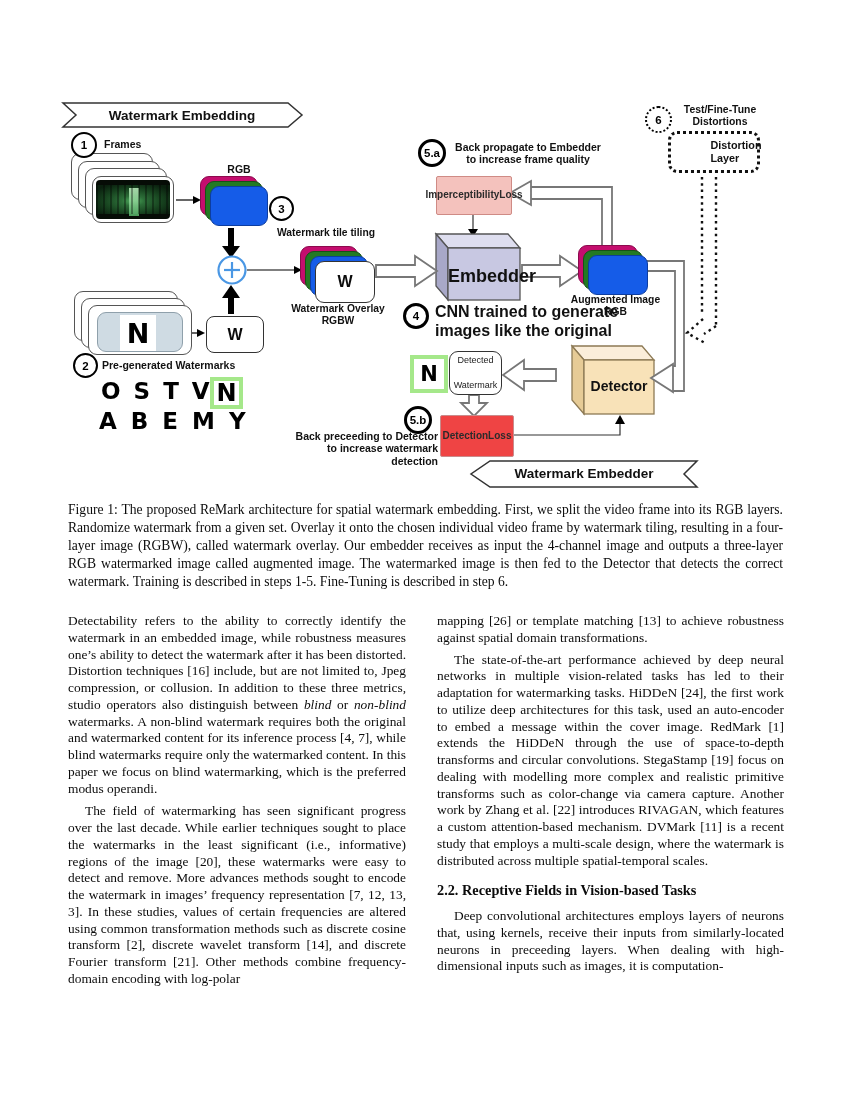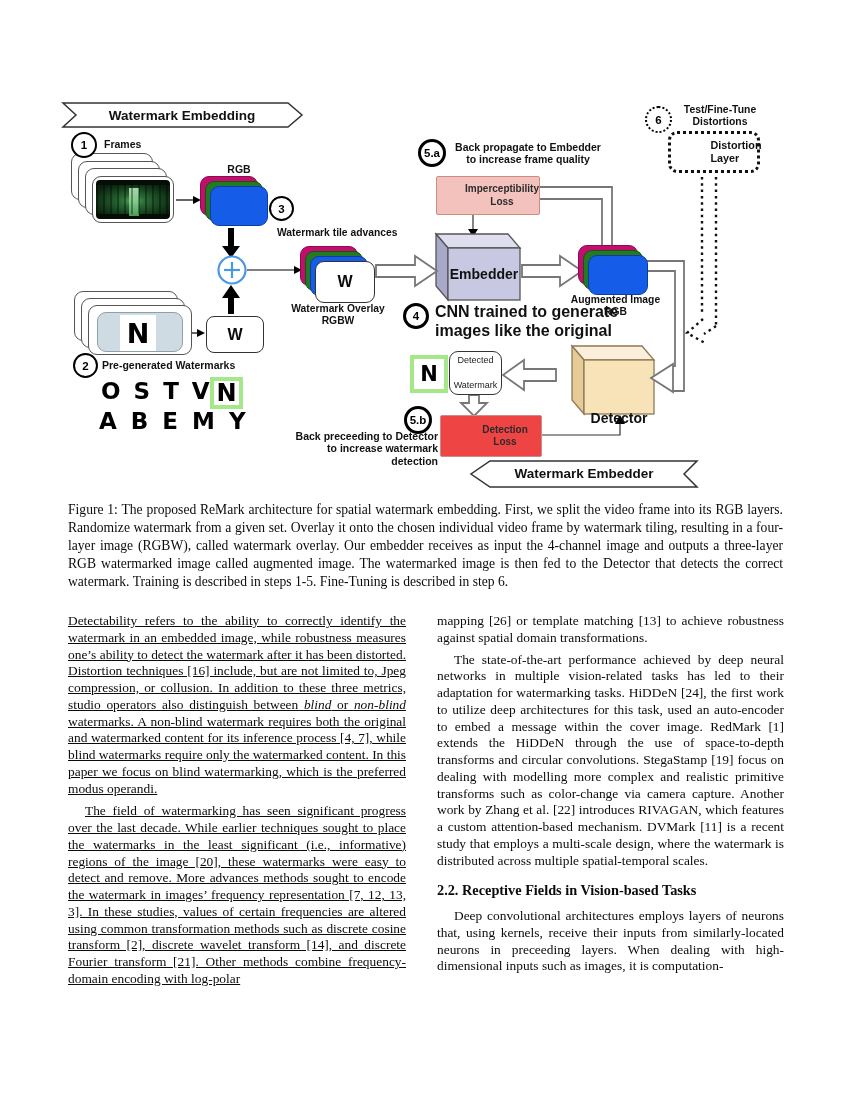--- a/index.html
+++ b/index.html
@@ -12,23 +12,23 @@
         display:flex;align-items:center;justify-content:center;
         font-family:"Liberation Sans",sans-serif;font-weight:bold;font-size:11.5px;
         box-sizing:border-box;z-index:4;color:#000;}
   .lbl{position:absolute;font-family:"Liberation Sans",sans-serif;font-weight:bold;
        color:#111;z-index:4;line-height:1.18;}
   .pxl{font-family:"DejaVu Sans",sans-serif;font-weight:900;font-size:23px;line-height:1;color:#000;}
   .lrow{position:absolute;display:flex;align-items:center;z-index:3;}
   .wbox{position:absolute;background:#fff;border:1.6px solid #333;border-radius:8px;
         display:flex;align-items:center;justify-content:center;z-index:3;
         font-family:"Liberation Sans",sans-serif;font-weight:bold;font-size:16px;}
-  .pinkbox{position:absolute;border-radius:2px;z-index:3;display:flex;flex-direction:column;
+  .pinkbox{position:absolute;border-radius:2px;z-index:3;display:flex;
         align-items:center;justify-content:center;font-family:"Liberation Sans",sans-serif;
-        font-weight:bold;font-size:10px;color:#2b2b2b;text-align:center;line-height:1.25;padding-left:28px;}
+        font-weight:bold;font-size:10px;color:#2b2b2b;text-align:center;line-height:1.25;}
   .caption{position:absolute;left:68px;top:501px;width:715px;text-align:justify;
         font-size:13.6px;line-height:18.1px;z-index:2;}
   .bodycol{position:absolute;text-align:justify;font-size:13.4px;line-height:16.75px;z-index:2;}
   .bodycol p{margin:0;}
   .bodycol p + p{margin-top:5px;}
   .pind{text-indent:17px;}
   .sechead{font-weight:bold;font-size:14.3px;margin:13px 0 9px 0;text-align:left;}
   .nglyph{font-family:"DejaVu Sans",sans-serif;font-weight:900;color:#000;}
 </style>
 </head>
@@ -160,21 +160,21 @@
   </div>
   <div class="lrow" style="left:99px;top:410px;gap:14px;">
     <span class="pxl">A</span>
     <span class="pxl">B</span>
     <span class="pxl">E</span>
     <span class="pxl">M</span>
     <span class="pxl">Y</span>
   </div>
 
   <div class="circ" style="left:269px;top:196px;width:25px;height:25px;">3</div>
-  <div class="lbl" style="left:277px;top:227px;font-size:10.3px;">Watermark tile advances</div>
+  <div class="lbl" style="left:277px;top:227px;font-size:10.3px;">Watermark tile tiling</div>
   <div class="card" style="left:300px;top:246px;width:58px;height:40px;background:#C40E6E;border:1px solid #8c0a4e;"></div>
   <div class="card" style="left:305px;top:251px;width:58px;height:40px;background:#237A23;border:1px solid #175117;"></div>
   <div class="card" style="left:310px;top:256px;width:58px;height:40px;background:#155CE8;border:1px solid #0d3da0;"></div>
   <div class="wbox" style="left:315px;top:261px;width:58px;height:40px;border-radius:9px;">
     <span>W</span>
   </div>
   <div class="lbl" style="left:283px;top:303px;width:110px;text-align:center;font-size:10.3px;">
     <div>Watermark Overlay</div>
     <div>RGBW</div>
   </div>
@@ -182,21 +182,21 @@
   <div class="circ" style="left:418px;top:139px;width:28px;height:28px;border-width:3.2px;">5.a</div>
   <div class="lbl" style="left:449px;top:141px;width:158px;text-align:center;font-size:10.5px;">
     <div>Back propagate to Embedder</div>
     <div>to increase frame quality</div>
   </div>
   <div class="pinkbox" style="left:436px;top:176px;width:74px;height:37px;background:#F4C2BD;border:1.4px solid #cf8b85;">
     <div>Imperceptibility</div>
     <div>Loss</div>
   </div>
 
-  <div class="lbl" style="left:448px;top:266px;width:72px;text-align:center;font-size:14px;">Embedder</div>
+  <div class="lbl" style="left:448px;top:266px;width:72px;text-align:center;font-size:18px;">Embedder</div>
   <div class="circ" style="left:403px;top:303px;width:26px;height:26px;border-width:3px;">4</div>
   <div class="lbl" style="left:435px;top:303px;font-size:16px;">
     <div>CNN trained to generate</div>
     <div>images like the original</div>
   </div>
 
   <div class="card" style="left:578px;top:245px;width:60px;height:40px;background:#C40E6E;border:1px solid #8c0a4e;"></div>
   <div class="card" style="left:583px;top:250px;width:60px;height:40px;background:#237A23;border:1px solid #175117;"></div>
   <div class="card" style="left:588px;top:255px;width:60px;height:40px;background:#155CE8;border:1px solid #0d3da0;"></div>
   <div class="lbl" style="left:563px;top:294px;width:105px;text-align:center;font-size:10.3px;">
@@ -206,21 +206,21 @@
 
   <div class="circ" style="left:645px;top:106px;width:27px;height:27px;border:2.6px dotted #000;">6</div>
   <div class="lbl" style="left:677px;top:104px;width:86px;text-align:center;font-size:10.4px;">
     <div>Test/Fine-Tune</div>
     <div>Distortions</div>
   </div>
   <div class="abs" style="left:668px;top:131px;width:92px;height:42px;border:3.2px dotted #111;border-radius:9px;background:#fff;z-index:3;display:flex;align-items:center;justify-content:center;">
     <span class="lbl" style="position:static;font-size:10.8px;padding-left:44px;">Distortion Layer</span>
   </div>
 
-  <div class="lbl" style="left:584px;top:378px;width:70px;text-align:center;font-size:14px;margin-top:32px;">Detector</div>
+  <div class="lbl" style="left:584px;top:378px;width:70px;text-align:center;font-size:14px;">Detector</div>
 
   <div class="abs" style="left:410px;top:355px;width:38px;height:38px;border:4px solid #A5E88A;background:#fff;z-index:3;display:flex;align-items:center;justify-content:center;">
     <span class="nglyph" style="font-size:21px;">N</span>
   </div>
   <div class="abs" style="left:449px;top:351px;width:53px;height:44px;background:#fff;border:1.5px solid #333;border-radius:9px;z-index:3;display:flex;flex-direction:column;align-items:center;justify-content:center;font-family:'Liberation Sans',sans-serif;font-size:9px;color:#222;line-height:1.3;gap:13px;">
     <div>Detected</div>
     <div>Watermark</div>
   </div>
 
   <div class="circ" style="left:404px;top:406px;width:28px;height:28px;border-width:3.2px;">5.b</div>
@@ -229,21 +229,21 @@
     <div>to increase watermark detection</div>
   </div>
   <div class="pinkbox" style="left:440px;top:415px;width:72px;height:40px;background:#ef4444;border:1.4px solid #c98b8b;">
     <div>Detection</div>
     <div>Loss</div>
   </div>
 </div>
 
 <div class="caption">Figure 1: The proposed ReMark architecture for spatial watermark embedding. First, we split the video frame into its RGB layers.  Randomize watermark from a given set.  Overlay it onto the chosen individual video frame by watermark tiling, resulting in a four-layer image (RGBW), called watermark overlay. Our embedder receives as input the 4-channel image and outputs a three-layer RGB watermarked image called augmented image. The watermarked image is then fed to the Detector that detects the correct watermark. Training is described in steps 1-5. Fine-Tuning is described in step 6.</div>
 
-<div class="bodycol" style="left:68px;top:613px;width:338px;text-decoration:underline;">
+<div class="bodycol" style="left:68px;top:613px;width:338px;">
   <p><span>Detectability refers to the ability to correctly identify the watermark in an embedded image, while robustness measures one’s ability to detect the watermark after it has been distorted.  Distortion techniques [16] include, but are not limited to, Jpeg compression, or collusion.  In addition to these three metrics, studio operators also distinguish between </span><span style="font-style: italic;">blind</span><span> or </span><span style="font-style: italic;">non-blind</span><span> watermarks.  A non-blind watermark requires both the original and watermarked content for its inference process [4, 7], while blind watermarks require only the watermarked content.  In this paper we focus on blind watermarking, which is the preferred modus operandi.</span></p>
   <p class="pind" style="margin-top:6px;"><span>The field of watermarking has seen significant progress over the last decade.  While earlier techniques sought to place the watermarks in the least significant (i.e., informative) regions of the image [20], these watermarks were easy to detect and remove. More advances methods sought to encode the watermark in images’ frequency representation [7, 12, 13, 3].  In these studies, values of certain frequencies are altered using common transformation methods such as discrete cosine transform [2], discrete wavelet transform [14], and discrete Fourier transform  [21]. Other methods combine frequency-domain encoding with log-polar</span></p>
 </div>
 
 <div class="bodycol" style="left:437px;top:613px;width:347px;">
   <p><span>mapping [26] or template matching [13] to achieve robustness against spatial domain transformations.</span></p>
   <p class="pind"><span>The state-of-the-art performance achieved by deep neural networks in multiple vision-related tasks has led to their adaptation for watermarking tasks.  HiDDeN [24], the first work to utilize deep architectures for this task, used an auto-encoder to embed a message within the cover image.  RedMark  [1] extends the HiDDeN through the use of space-to-depth transforms and circular convolutions.  StegaStamp [19] focus on dealing with modelling more complex and realistic primitive transforms such as color-change via camera capture.  Another work by Zhang et al. [22] introduces RIVAGAN, which features a custom attention-based mechanism.  DVMark [11] is a recent study that employs a multi-scale design, where the watermark is distributed across multiple spatial-temporal scales.</span></p>
   <div class="sechead">2.2. Receptive Fields in Vision-based Tasks</div>
   <p class="pind"><span>Deep convolutional architectures employs layers of neurons that, using kernels, receive their inputs from similarly-located neurons in preceeding layers.  When dealing with high-dimensional inputs such as images, it is computation-</span></p>
 </div>

